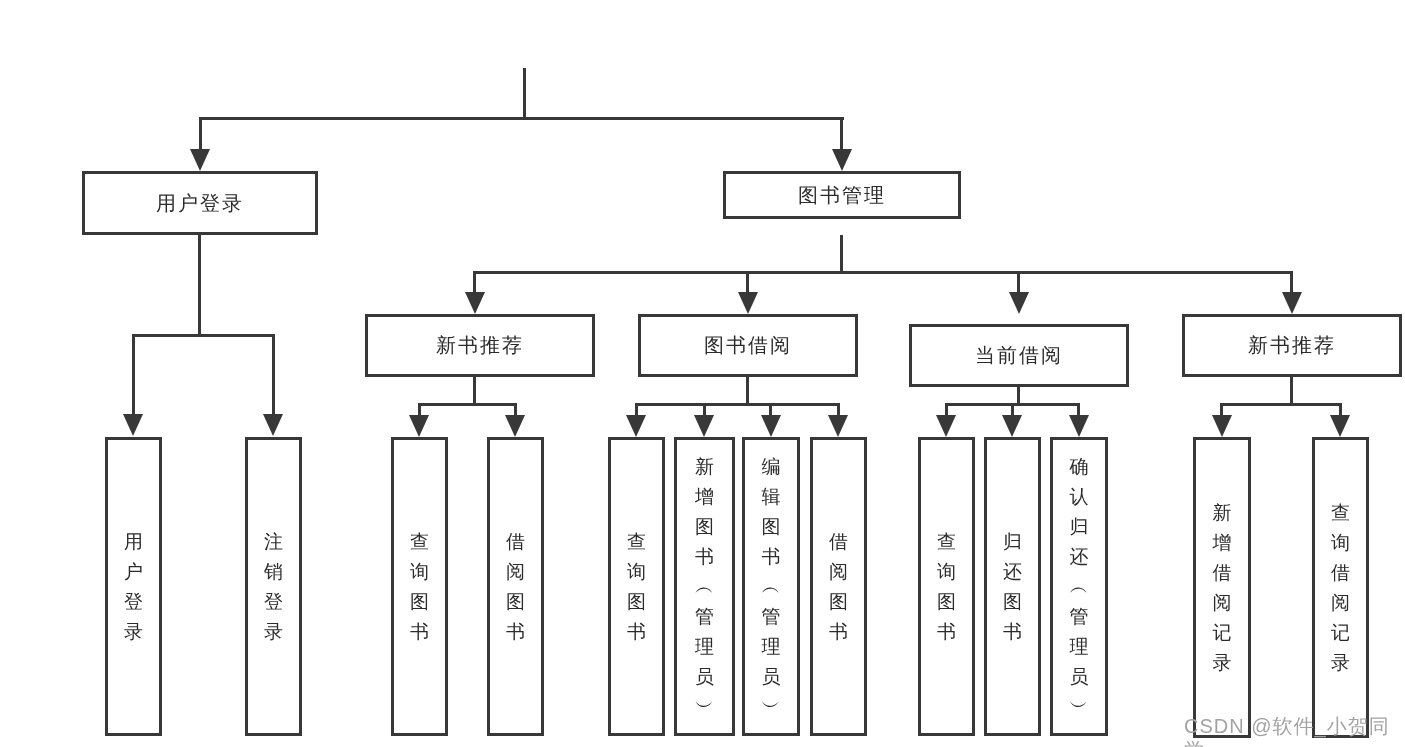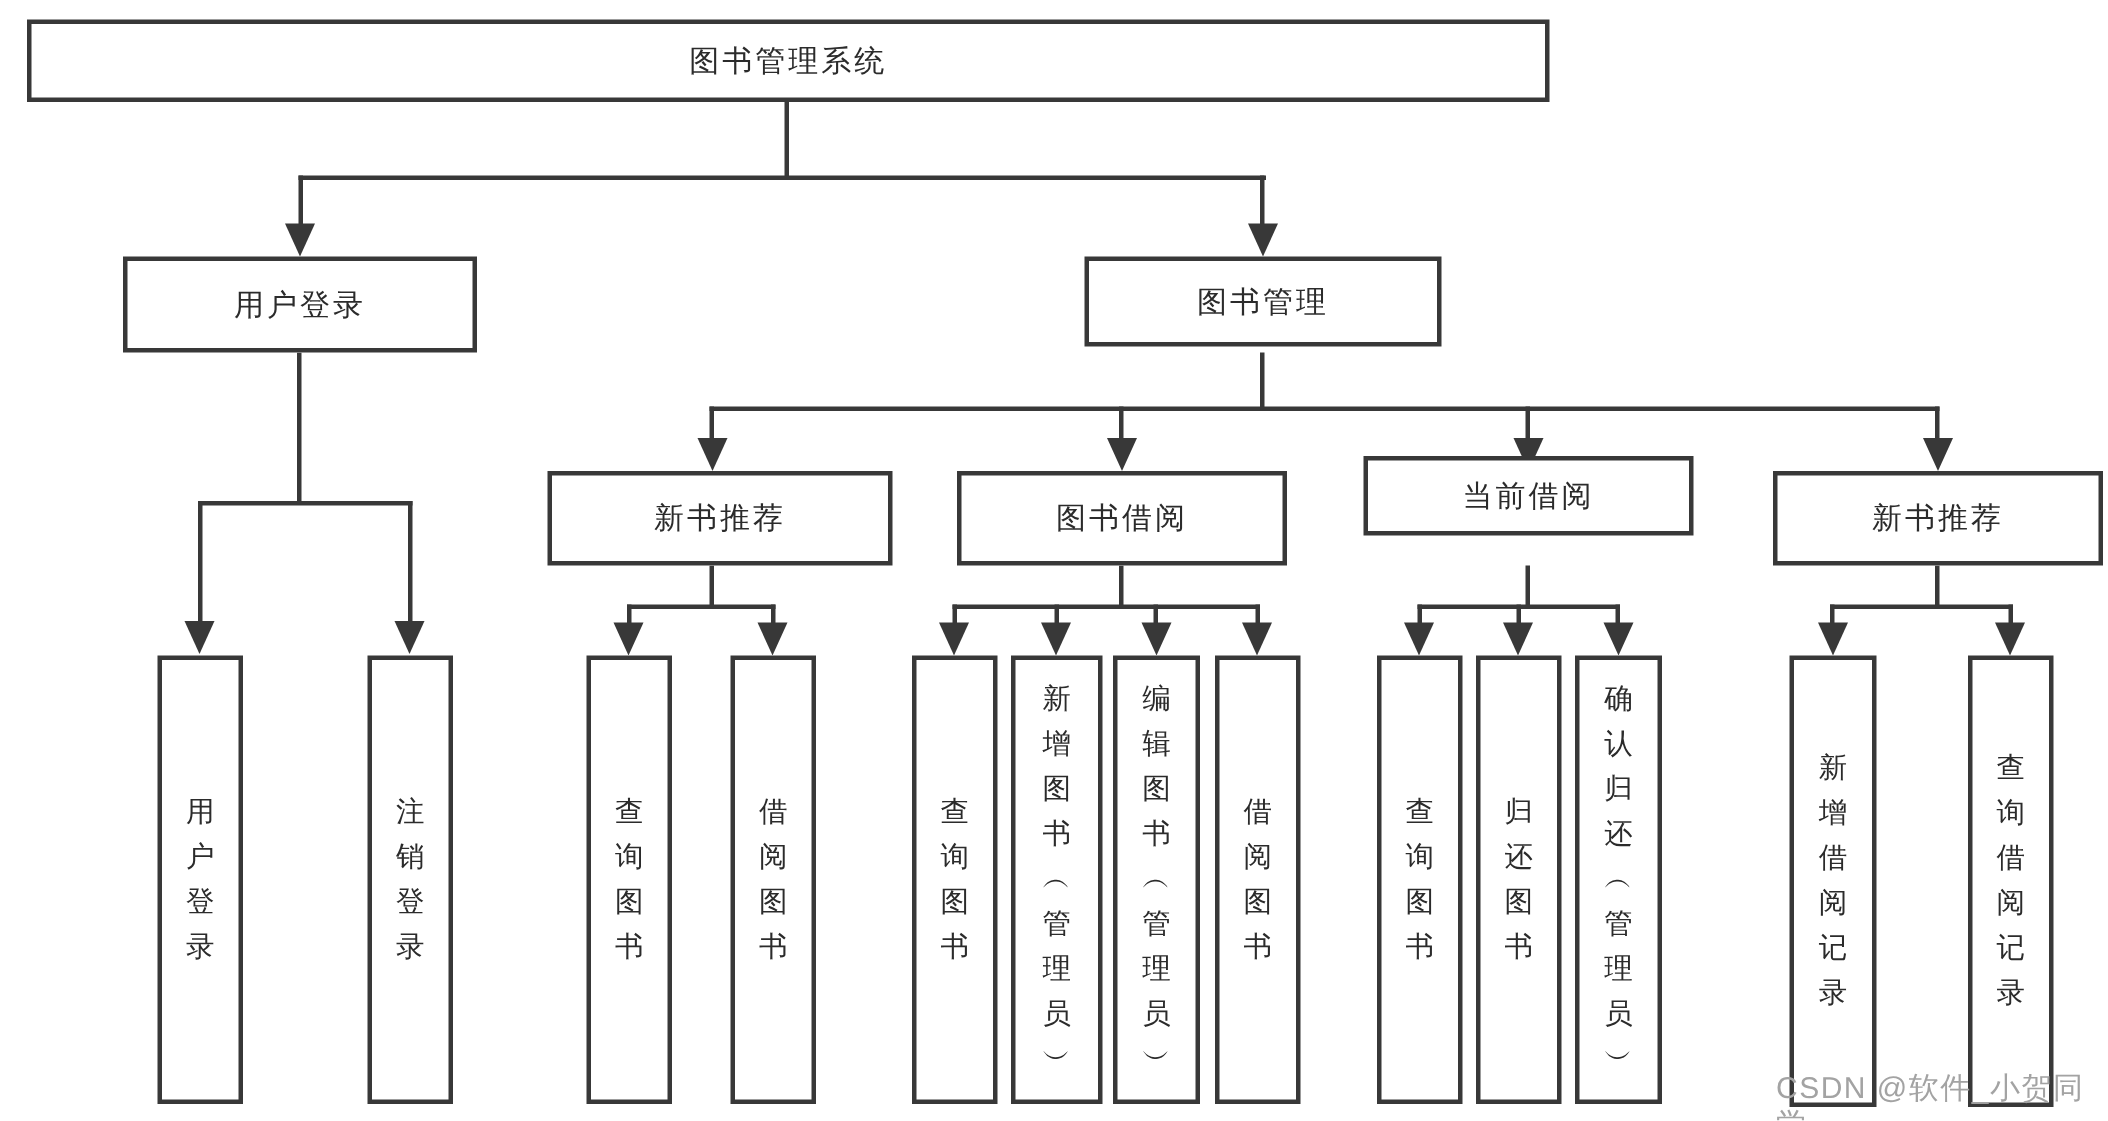--- a/index.html
+++ b/index.html
@@ -31,35 +31,32 @@
     position:absolute; left:1184px; top:714px; z-index:9;
     font-size:20px; letter-spacing:1px; line-height:1.2;
     color:var(--watermark,#a3a3a3);
   }
 </style>
 </head>
 <body>
 
 <div class="stage">
 
-  <div class="node" style="left:18px;top:13px;width:1015px;height:55px">
-    <span>图书管理系统</span>
-  </div>
 
   <div class="vline" style="left:523px;top:68px;height:51px"></div>
   <div class="hline" style="left:199px;top:117px;width:645px"></div>
   <div class="vline" style="left:199px;top:117px;height:34px"></div>
   <div class="vline" style="left:840px;top:117px;height:34px"></div>
   <div class="arrow" style="left:190px;top:149px"></div>
   <div class="arrow" style="left:832px;top:149px"></div>
 
   <div class="node" style="left:82px;top:171px;width:236px;height:64px">
     <span>用户登录</span>
   </div>
-  <div class="node" style="left:723px;top:171px;width:238px;height:60px">
+  <div class="node" style="left:723px;top:171px;width:238px;height:48px">
     <span>图书管理</span>
   </div>
 
   <div class="vline" style="left:198px;top:235px;height:101px"></div>
   <div class="hline" style="left:132px;top:334px;width:143px"></div>
   <div class="vline" style="left:132px;top:334px;height:84px"></div>
   <div class="vline" style="left:272px;top:334px;height:84px"></div>
   <div class="arrow" style="left:123px;top:414px"></div>
   <div class="arrow" style="left:263px;top:414px"></div>
 
@@ -73,21 +70,21 @@
   <div class="arrow" style="left:738px;top:292px"></div>
   <div class="arrow" style="left:1009px;top:292px"></div>
   <div class="arrow" style="left:1282px;top:292px"></div>
 
   <div class="node" style="left:365px;top:314px;width:230px;height:63px">
     <span>新书推荐</span>
   </div>
   <div class="node" style="left:638px;top:314px;width:220px;height:63px">
     <span>图书借阅</span>
   </div>
-  <div class="node" style="left:909px;top:304px;width:220px;height:53px">
+  <div class="node" style="left:909px;top:324px;width:220px;height:63px">
     <span>当前借阅</span>
   </div>
   <div class="node" style="left:1182px;top:314px;width:220px;height:63px">
     <span>新书推荐</span>
   </div>
 
   <div class="vline" style="left:473px;top:377px;height:28px"></div>
   <div class="hline" style="left:418px;top:403px;width:99px"></div>
   <div class="vline" style="left:418px;top:403px;height:15px"></div>
   <div class="vline" style="left:514px;top:403px;height:15px"></div>

